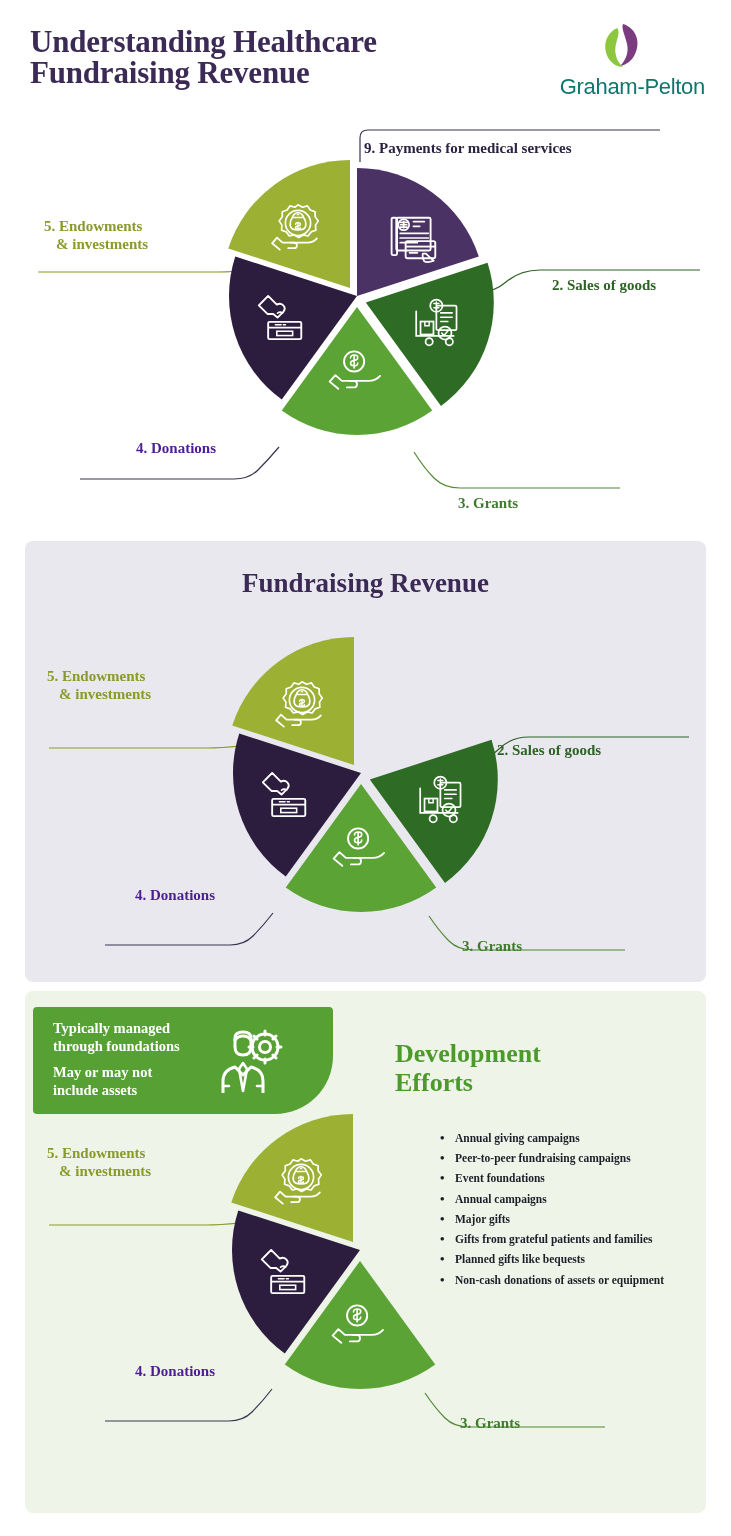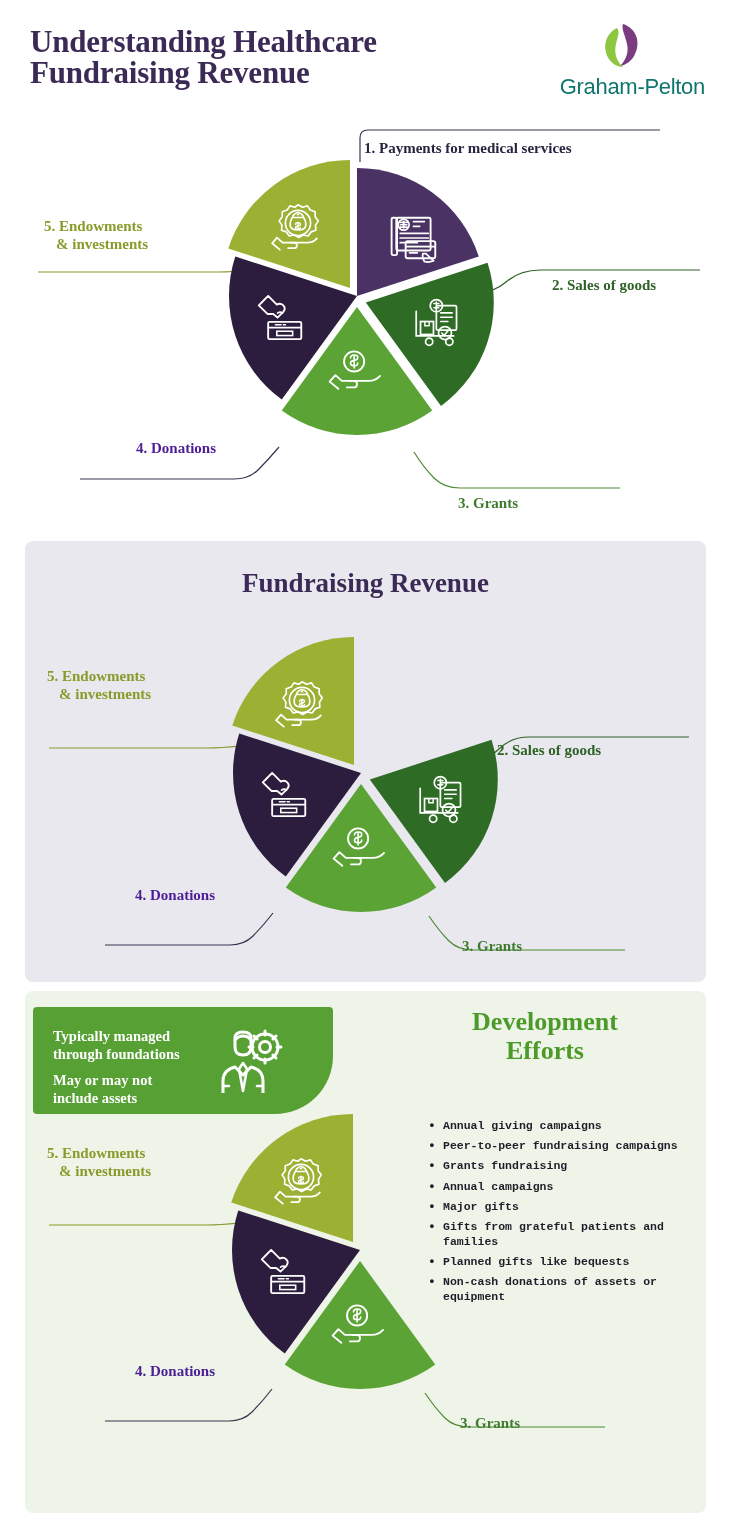--- a/index.html
+++ b/index.html
@@ -63,34 +63,34 @@
   
   .callout{
     position:absolute;left:8px;top:16px;width:300px;height:107px;
     background:#57a033;
     border-radius:4px 4px 58px 4px;
   }
   .callout-txt{
     position:absolute;left:20px;top:12px;width:190px;
     color:#ffffff;font-size:14.5px;font-weight:bold;line-height:1.25;
   }
-  .callout-txt .blk{display:block;margin-bottom:8px;margin-top:8px;}
+  .callout-txt .blk{display:block;margin-bottom:8px;}
   .callout-icon{position:absolute;right:46px;top:20px;width:72px;height:68px;}
 
   .dev-title{
-    position:absolute;left:370px;top:16px;width:300px;text-align:center;
+    position:absolute;left:370px;top:48px;width:300px;
     color:#4c9a2a;font-size:26px;font-weight:bold;line-height:1.12;
   }
   .dev-title span{display:block;}
   .bullets{
     position:absolute;left:400px;top:128px;width:270px;
     color:#1e1e2a;font-size:11.5px;font-weight:bold;line-height:1.28;
   }
   .bullets li{margin-bottom:5.5px;}
-  .bullets ul{margin:0;padding-left:18px;list-style:none;font-family:Liberation Mono, monospace;}
+  .bullets ul{margin:12px;padding-left:18px;list-style:none;}
   .bullets li{position:relative;}
   .bullets li:before{
     content:"\2022";position:absolute;left:-15px;top:-1px;
     color:#1e1e2a;font-size:13px;
   }
 </style>
 </head>
 <body>
 
 <div class="page">
@@ -209,21 +209,21 @@
 
         <g transform="translate(-7,-8)">
           <path d="M0 0 L-121.74 -39.56 A128 128 0 0 1 0 -128 Z" fill="#9cb033"></path>
           <g transform="translate(-52,-58) scale(0.70)">
               <use href="#ico-moneygear"></use>
             </g>
         </g>
       </svg>
     </div>
 
-    <div class="lbl lbl-1" style="left:364px;top:18px;font-size:15px;">1. Payments for medical services</div>
+    <div class="lbl lbl-1" style="left:364px;top:18px;font-size:15px;">9. Payments for medical services</div>
     <div class="lbl lbl-2" style="left:552px;top:155px;font-size:15px;">2. Sales of goods</div>
     <div class="lbl lbl-3" style="left:458px;top:373px;font-size:15px;">3. Grants</div>
     <div class="lbl lbl-4" style="left:136px;top:318px;font-size:15px;">4. Donations</div>
     <div class="lbl lbl-5 two-line" style="left:44px;top:96px;width:170px;font-size:15px;">
       <span>5. Endowments</span><br>
       <span style="margin-left:12px;display:inline-block;">&amp; investments</span>
     </div>
   </div>
 
   <div class="panel" id="panel2">
@@ -301,21 +301,21 @@
 
     <div class="dev-title">
       <span>Development</span>
       <span>Efforts</span>
     </div>
 
     <div class="bullets">
       <ul>
         <li>Annual giving campaigns</li>
         <li>Peer-to-peer fundraising campaigns</li>
-        <li>Grants fundraising</li>
+        <li>Event foundations</li>
         <li>Annual campaigns</li>
         <li>Major gifts</li>
         <li>Gifts from grateful patients and families</li>
         <li>Planned gifts like bequests</li>
         <li>Non-cash donations of assets or equipment</li>
       </ul>
     </div>
 
     <svg class="conn" style="left:0;top:0;width:681px;height:522px;" viewBox="0 0 681 522">
       <path d="M400 402 Q410 417 420 427 Q429 436 444 436 L580 436" stroke="#4f8a35" stroke-width="1.2" fill="none"></path>

